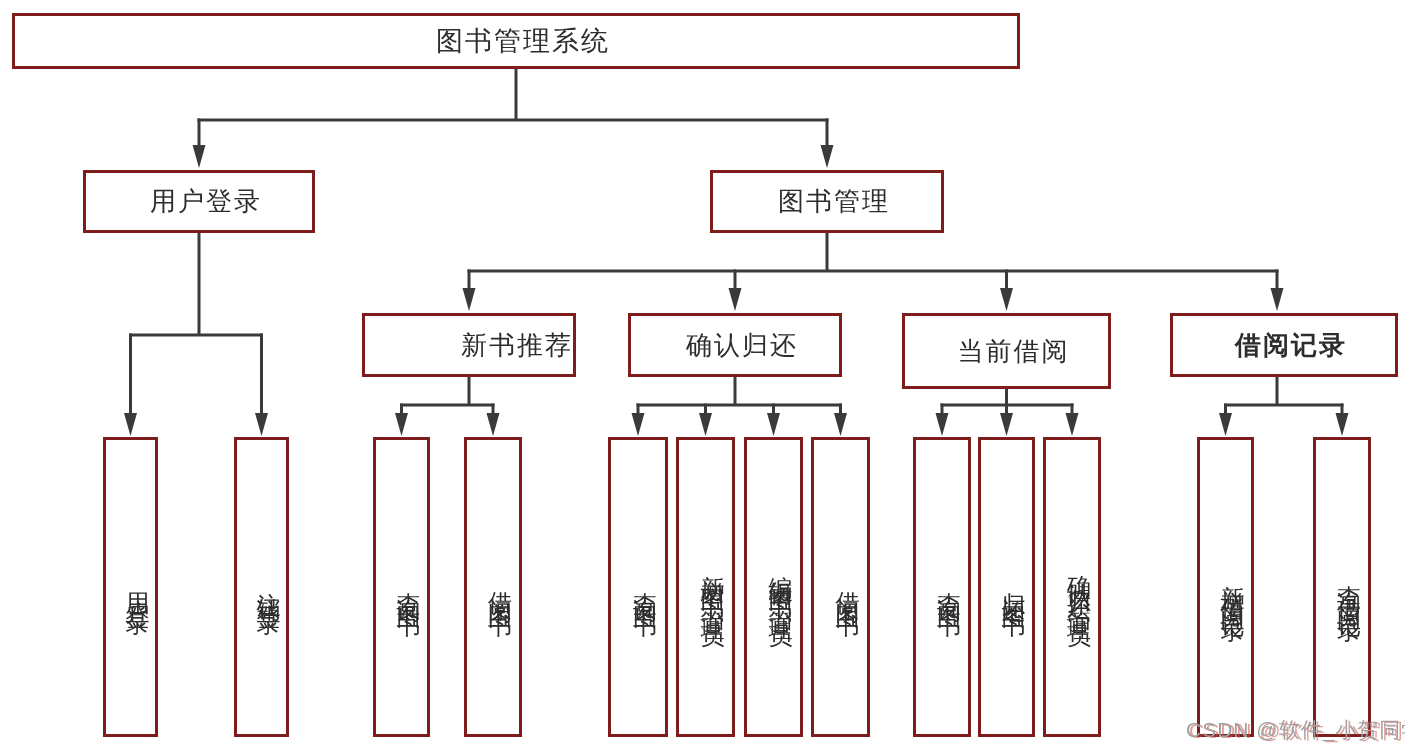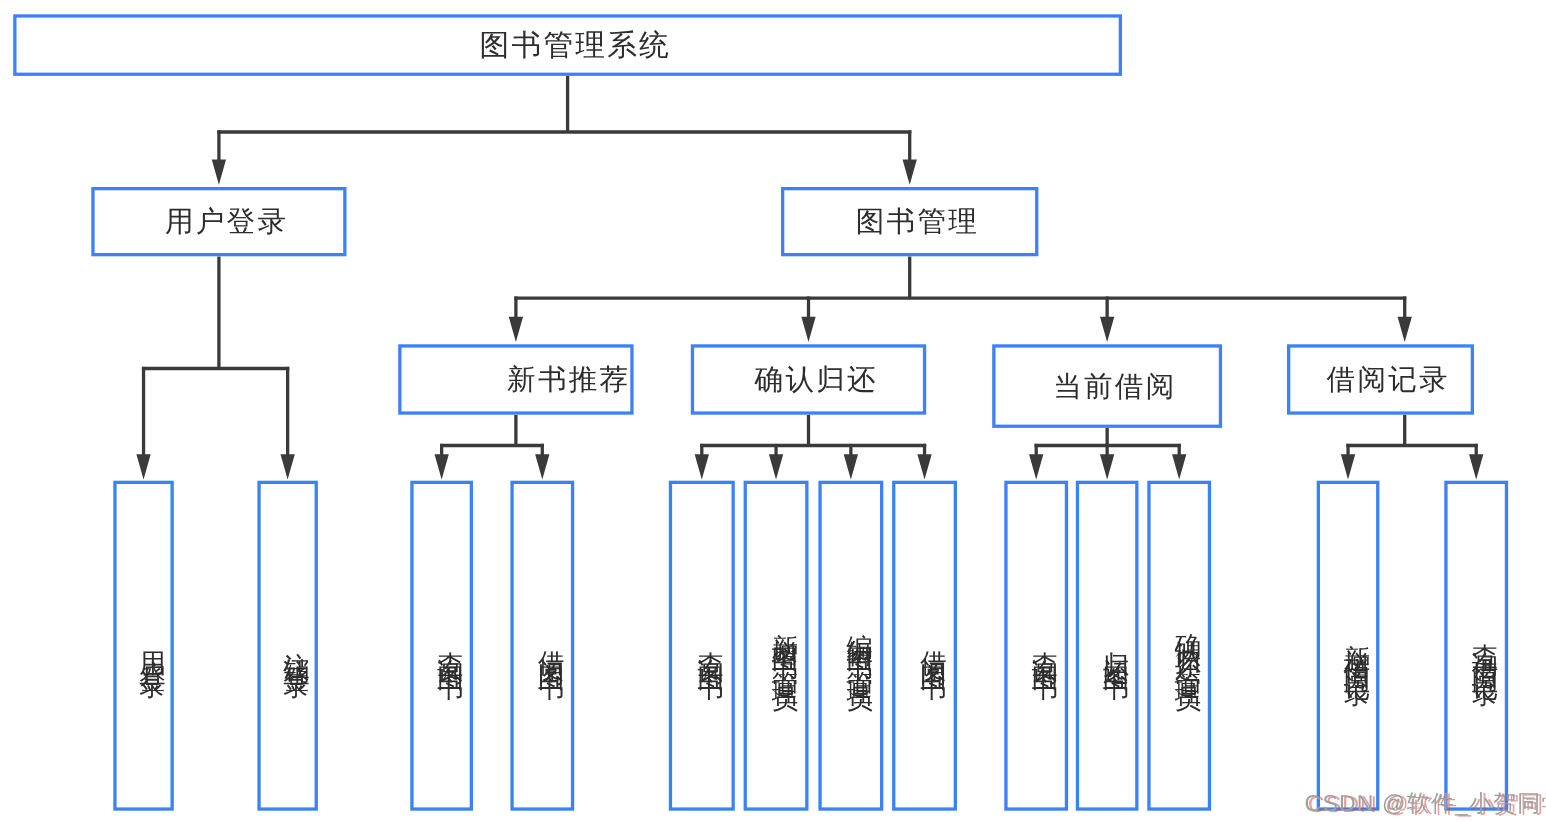--- a/index.html
+++ b/index.html
@@ -26,21 +26,21 @@
     stroke: #3a3a3a;
     stroke-width: 3;
   }
   #connectors polygon {
     fill: #3a3a3a;
     stroke: none;
   }
   .node {
     position: absolute;
     box-sizing: border-box;
-    border: 3px solid #3b82f6;
+    border: 3px solid #7f1d1d;
     background: #ffffff;
     display: flex;
     align-items: center;
     justify-content: center;
     z-index: 2;
     color: #2d2d2d;
     padding-left: 14px;
   }
   .node .label {
     white-space: nowrap;
@@ -146,21 +146,21 @@
 
   <div class="node h-node" style="left:362px; top:313px; width:214px; height:64px;justify-content:flex-end;">
     <span class="label">新书推荐</span>
   </div>
   <div class="node h-node" style="left:628px; top:313px; width:214px; height:64px;">
     <span class="label">确认归还</span>
   </div>
   <div class="node h-node" style="left:902px; top:313px; width:209px; height:76px;">
     <span class="label">当前借阅</span>
   </div>
-  <div class="node h-node" style="left:1170px; top:313px; width:170px; height:64px;">
+  <div class="node h-node" style="left:1170px; top:313px; width:228px; height:64px;font-weight:bold;">
     <span class="label">借阅记录</span>
   </div>
 
   <div class="node leaf" style="left:103px; top:437px; width:55px; height:300px;">
     <span class="label">用户登录</span>
   </div>
   <div class="node leaf" style="left:234px; top:437px; width:55px; height:300px;">
     <span class="label">注销登录</span>
   </div>
   <div class="node leaf" style="left:373px; top:437px; width:57px; height:300px;">

